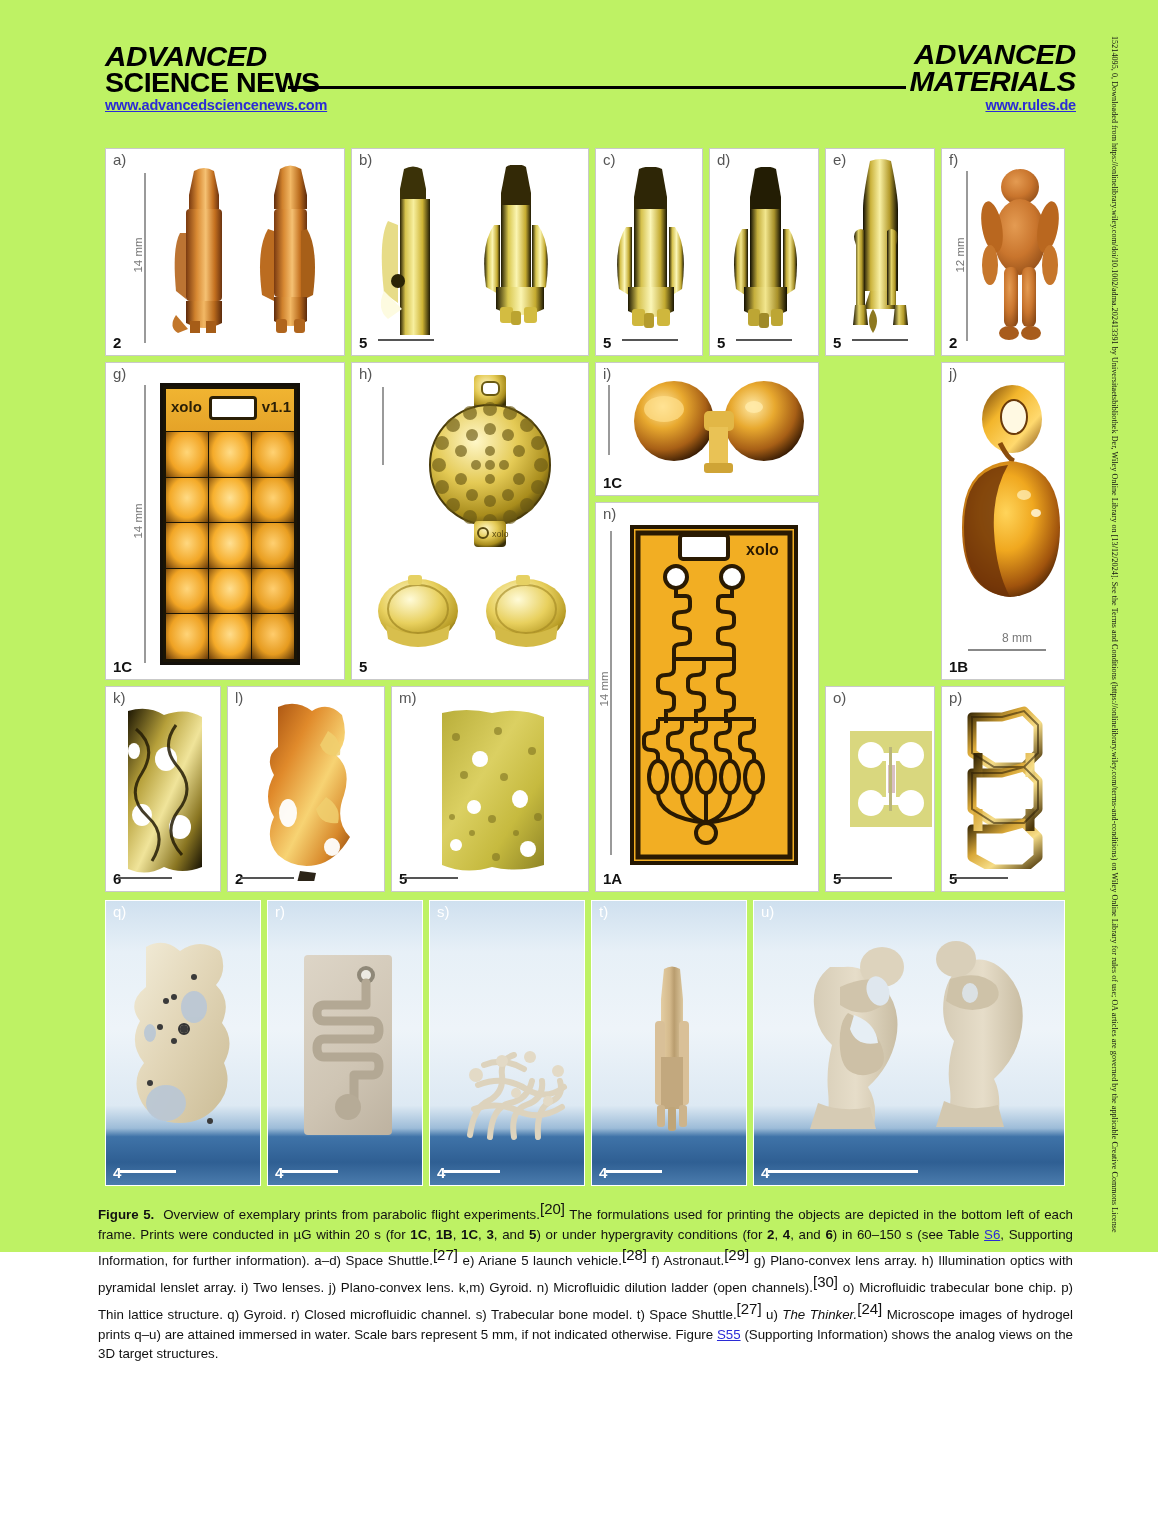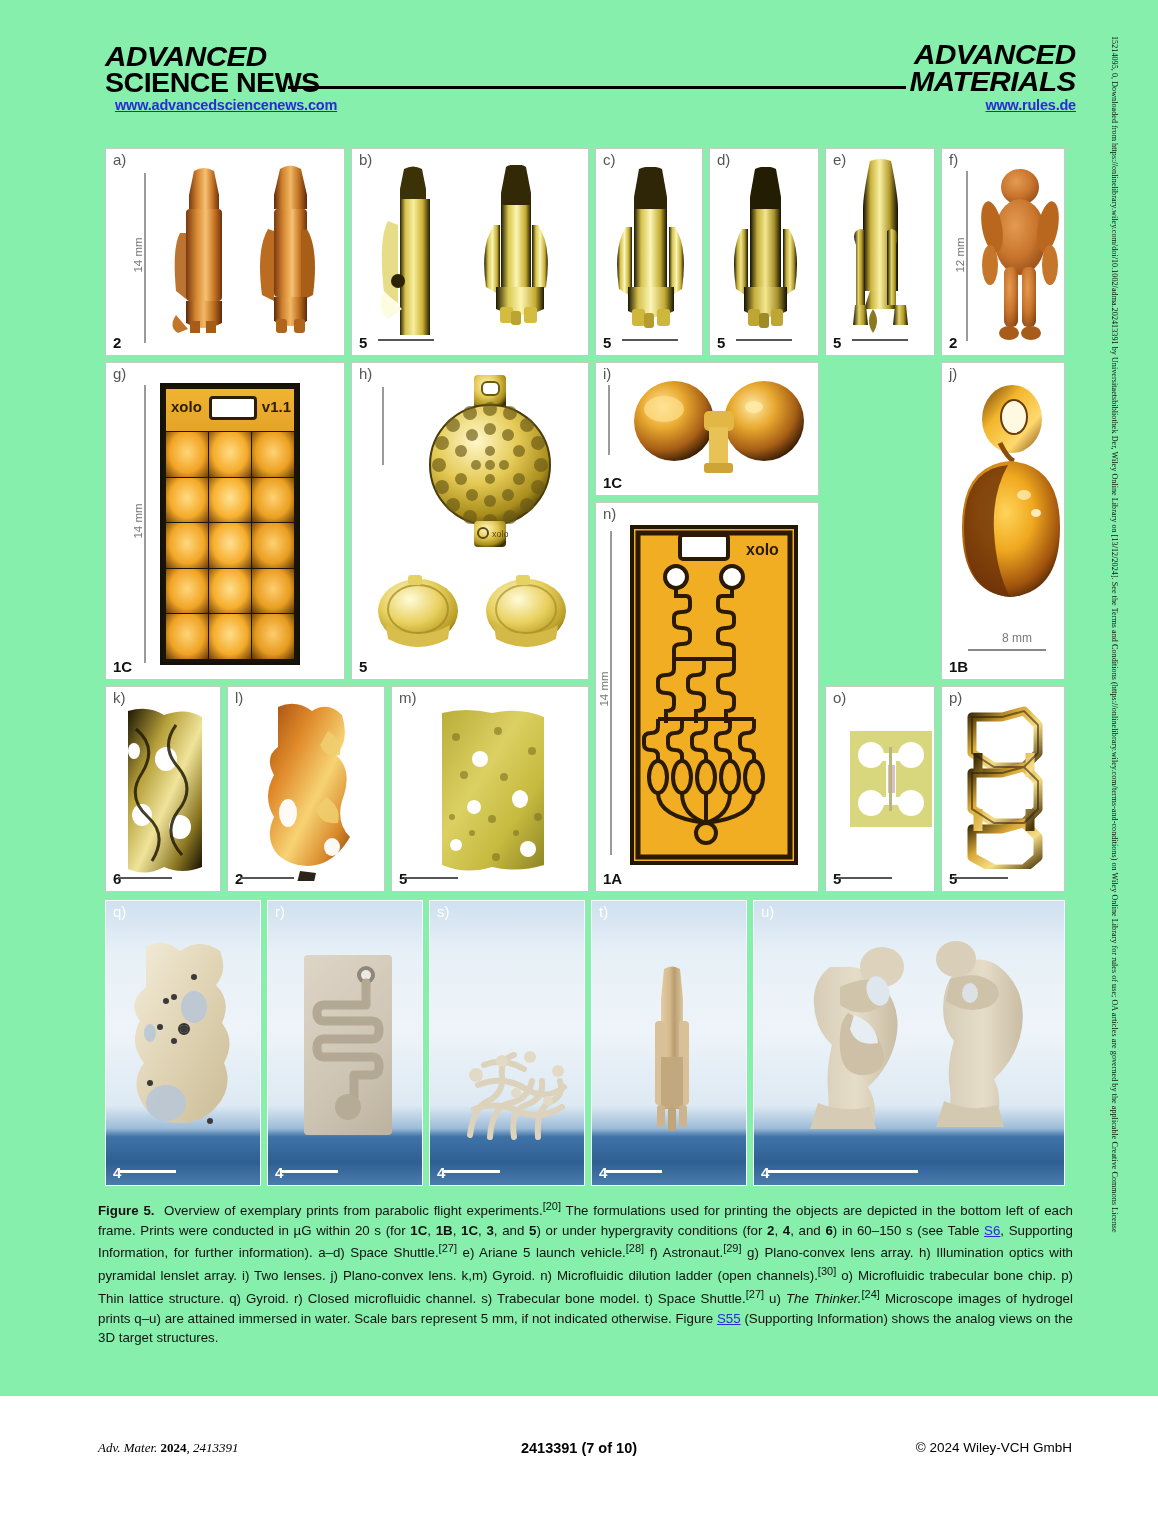--- a/index.html
+++ b/index.html
@@ -2,40 +2,40 @@
 <html><head>
 <meta charset="utf-8">
 <style>
   * { box-sizing: border-box; margin: 0; padding: 0; }
   html, body {
     width: 1158px; height: 1536px;
     background: #ffffff;
     font-family: "Liberation Sans", sans-serif;
     overflow: hidden;
   }
-  .page { position: relative; width: 1158px; height: 1396px; background:#86efac; }
+  .page { position: relative; width: 1158px; height: 1252px; background:#bef264; }
 
   
   .hdr { position:absolute; left:0; top:0; width:1158px; height:130px; }
   .brand-left { position:absolute; left:105px; top:44px; }
   .brand-right{ position:absolute; right:82px; top:42px; text-align:right; }
   .adv-word {
     font-family:"Liberation Sans", sans-serif;
     font-weight:900; font-style:italic;
     letter-spacing:-0.5px; color:#000; line-height:0.95;
     transform: scaleX(1.06); transform-origin: left center;
   }
   .brand-right .adv-word { transform: scaleX(1.06); transform-origin:right center; }
   .adv-1 { font-size:28px; }
   .adv-2 { font-size:27px; font-style:normal; }
   .adv-2i { font-size:28px; }
   .rule { position:absolute; left:288px; top:86px; width:618px; height:2.5px; background:#000; }
   .url { position:absolute; font-size:14.5px; font-weight:bold; color:#2b2bd6;
          font-family:"Liberation Sans", sans-serif; letter-spacing:-0.2px; }
-  .url-left { left:115px; top:97px;text-decoration:underline; }
+  .url-left { left:105px; top:97px;text-decoration:underline; }
   .url-right{ right:82px; top:97px; }
 
   
   .sidetext {
     position:absolute; left:1119px; top:36px;
     width:1420px; height:16px;
     transform: rotate(90deg); transform-origin: 0 0;
     font-size:8.1px; color:#111; white-space:nowrap;
     font-family:"Liberation Serif", serif; letter-spacing:0.05px;
   }
@@ -71,21 +71,21 @@
   .obj { position:absolute; }
 
   
   .caption {
     position:absolute; left:98px; top:1198px; width:975px;
     font-family:"Liberation Sans", sans-serif;
     font-size:13.3px; line-height:1.46; color:#111; text-align:justify;
   }
   .caption b { font-weight:bold; }
   .caption i { font-style:italic; }
-  .sup { font-size:11px; vertical-align:super; }
+  .sup { font-size:15px; vertical-align:super; }
   .lnk { color:#2b2bd6; }
 
   
   .footer { position:absolute; left:0; top:1440px; width:1158px; height:30px; }
   .f-left  { position:absolute; left:98px;  top:0; font-size:13px; font-family:"Liberation Serif", serif; font-style:italic; }
   .f-left b{ font-style:normal; }
   .f-mid   { position:absolute; left:0; top:0; width:1158px; text-align:center;
              font-size:14.5px; font-weight:bold; font-family:"Liberation Sans", sans-serif; }
   .f-right { position:absolute; right:86px; top:0; font-size:13.5px;
              font-family:"Liberation Sans", sans-serif; }
@@ -775,19 +775,14 @@
       <span class="form-no">4</span>
       <div class="sbar-h" style="left:14px;bottom:12px;width:150px;"></div>
     </div>
 
   </div>
 
   <div class="caption">
     <b>Figure 5.</b><span>&nbsp; </span><span>Overview of exemplary prints from parabolic flight experiments.</span><span class="sup">[20]</span><span> The formulations used for printing the objects are depicted in the bottom left of each frame. Prints were conducted in µG within 20 s (for </span><b>1C</b>, <b>1B</b>, <b>1C</b>, <b>3</b>, and <b>5</b><span>) or under hypergravity conditions (for </span><b>2</b>, <b>4</b>, and <b>6</b><span>) in 60–150 s (see Table </span><a class="lnk" href="#">S6</a><span>, Supporting Information, for further information). a–d) Space Shuttle.</span><span class="sup">[27]</span><span> e) Ariane 5 launch vehicle.</span><span class="sup">[28]</span><span> f) Astronaut.</span><span class="sup">[29]</span><span> g) Plano-convex lens array. h) Illumination optics with pyramidal lenslet array. i) Two lenses. j) Plano-convex lens. k,m) Gyroid. n) Microfluidic dilution ladder (open channels).</span><span class="sup">[30]</span><span> o) Microfluidic trabecular bone chip. p) Thin lattice structure. q) Gyroid. r) Closed microfluidic channel. s) Trabecular bone model. t) Space Shuttle.</span><span class="sup">[27]</span><span> u) </span><i>The Thinker.</i><span class="sup">[24]</span><span> Microscope images of hydrogel prints q–u) are attained immersed in water. Scale bars represent 5 mm, if not indicated otherwise. Figure </span><a class="lnk" href="#">S55</a><span> (Supporting Information) shows the analog views on the 3D target structures.</span>
   </div>
 
-  <div class="footer">
-    <div class="f-left"><span>Adv. Mater. </span><b>2024</b><span>, 2413391</span></div>
-    <div class="f-mid">2413391 (7 of 10)</div>
-    <div class="f-right">© 2024 Wiley-VCH GmbH</div>
-  </div>
 
 </div>
 
 </body></html>

